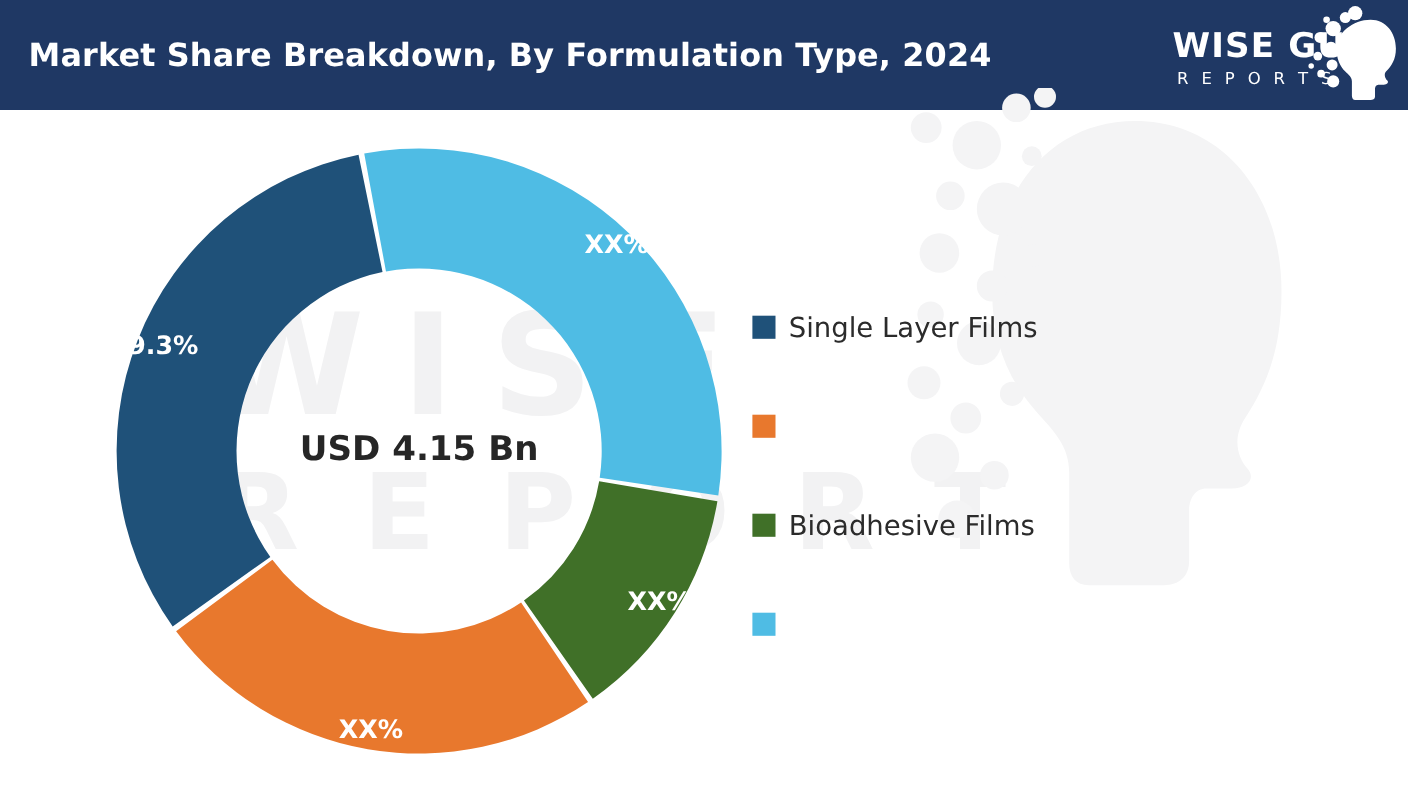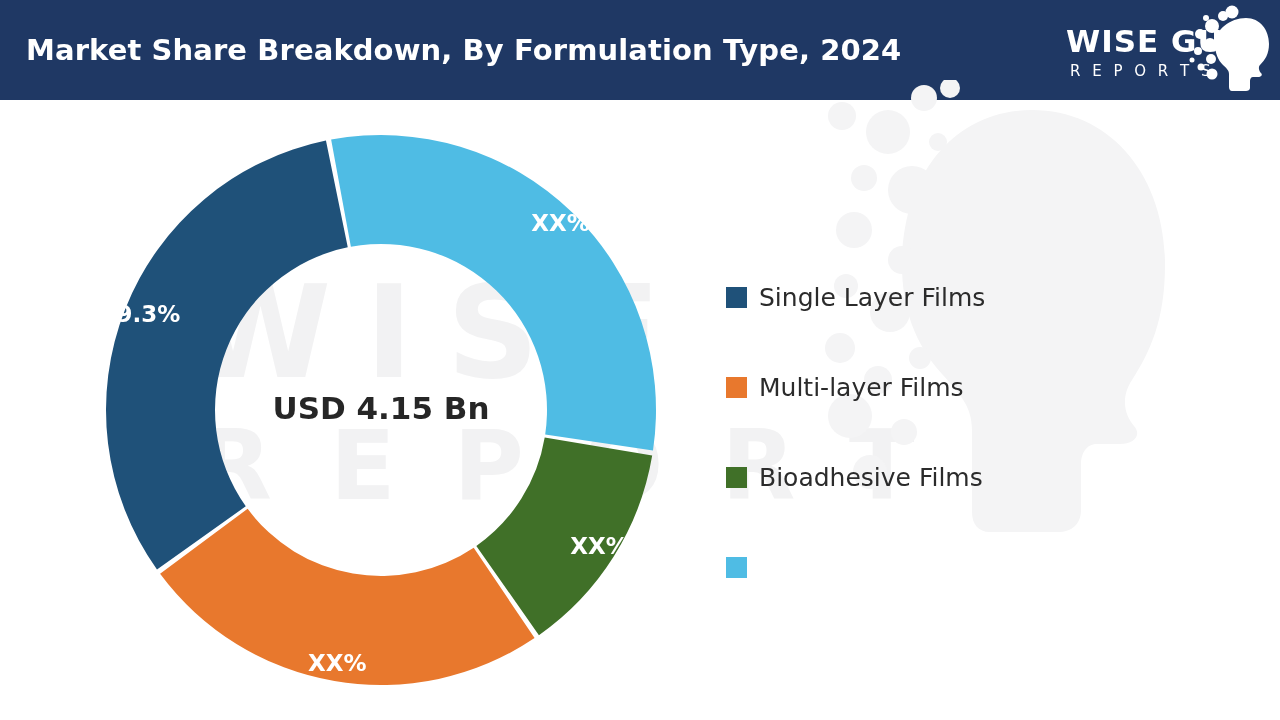--- a/index.html
+++ b/index.html
@@ -103,21 +103,21 @@
     font-size: 31px;
     font-weight: bold;
     font-family: "DejaVu Sans", "Liberation Sans", sans-serif;
     text-anchor: middle;
     dominant-baseline: middle;
   }
 
   
   #legend {
     position: absolute;
-    left: 726px;
+    left: 684px;
     top: 152px;
     width: 330px;
   }
   .legend-item {
     display: flex;
     align-items: center;
     height: 90px;
   }
   .legend-swatch {
     width: 21px;
@@ -215,21 +215,20 @@
     <text id="donut-center-value" x="381" y="310">USD 4.15 Bn</text>
   </svg>
 
   <div id="legend">
     <div class="legend-item">
       <span class="legend-swatch" style="background:#1F5179"></span>
       <span class="legend-label">Single Layer Films</span>
     </div>
     <div class="legend-item">
       <span class="legend-swatch" style="background:#E8782D"></span>
-      <span class="legend-label">Multi-layer Films</span>
     </div>
     <div class="legend-item">
       <span class="legend-swatch" style="background:#407028"></span>
       <span class="legend-label">Bioadhesive Films</span>
     </div>
     <div class="legend-item">
       <span class="legend-swatch" style="background:#4FBCE4"></span>
     </div>
   </div>
 

